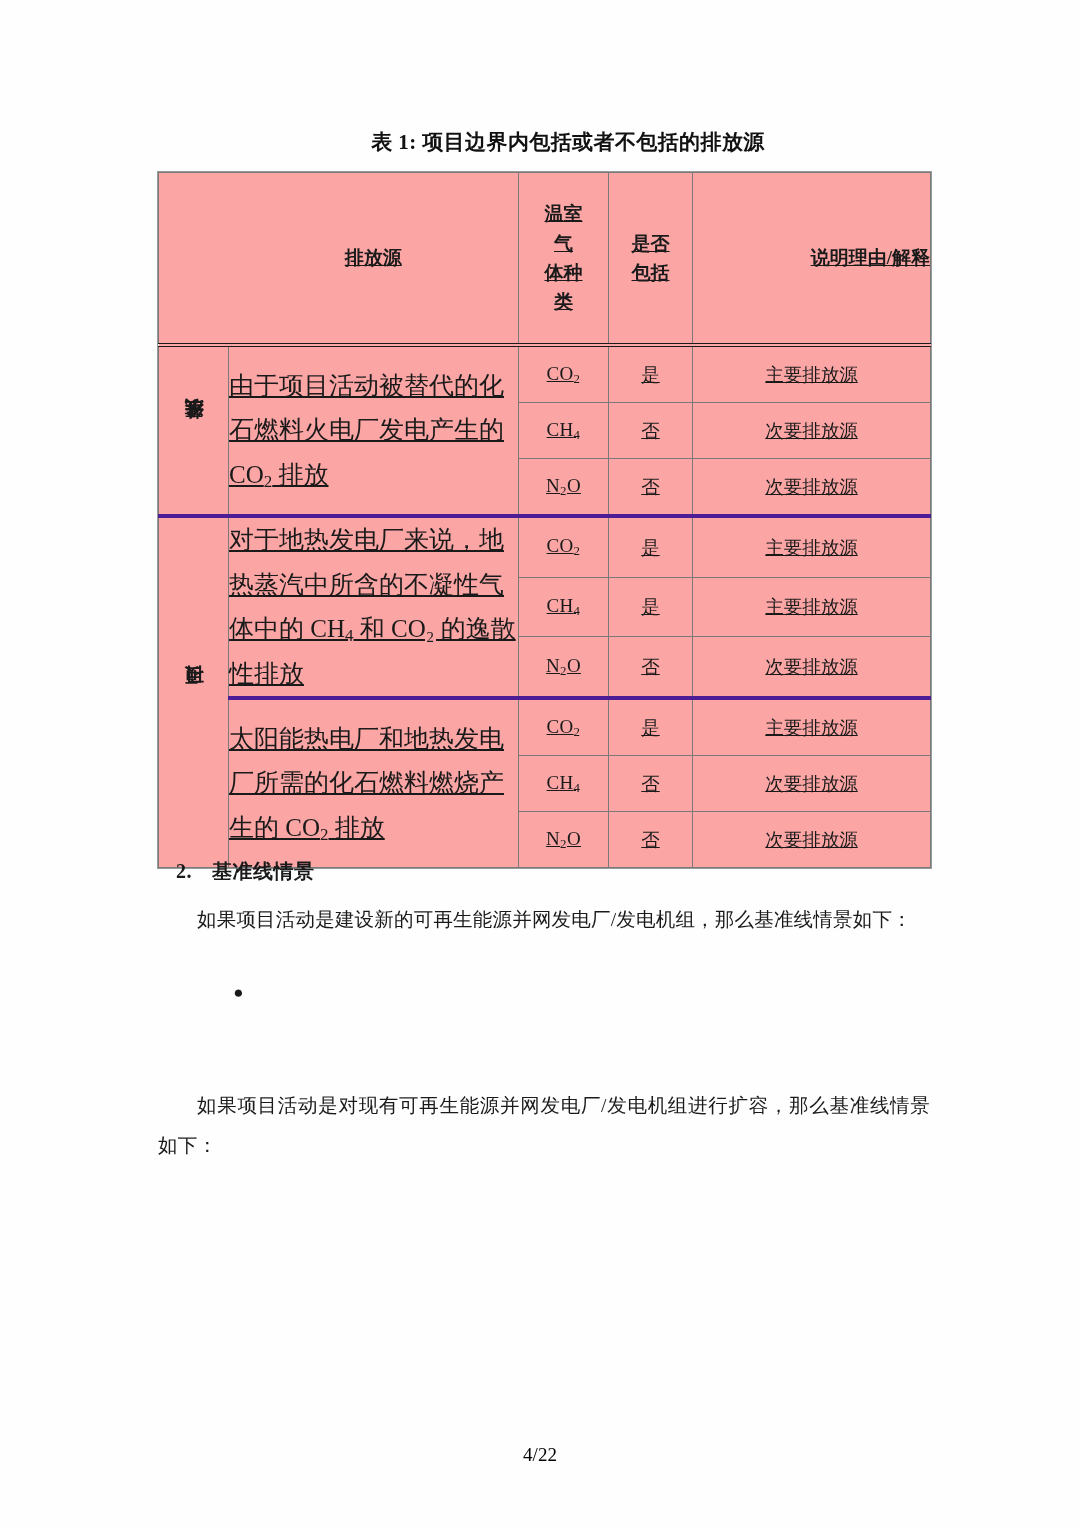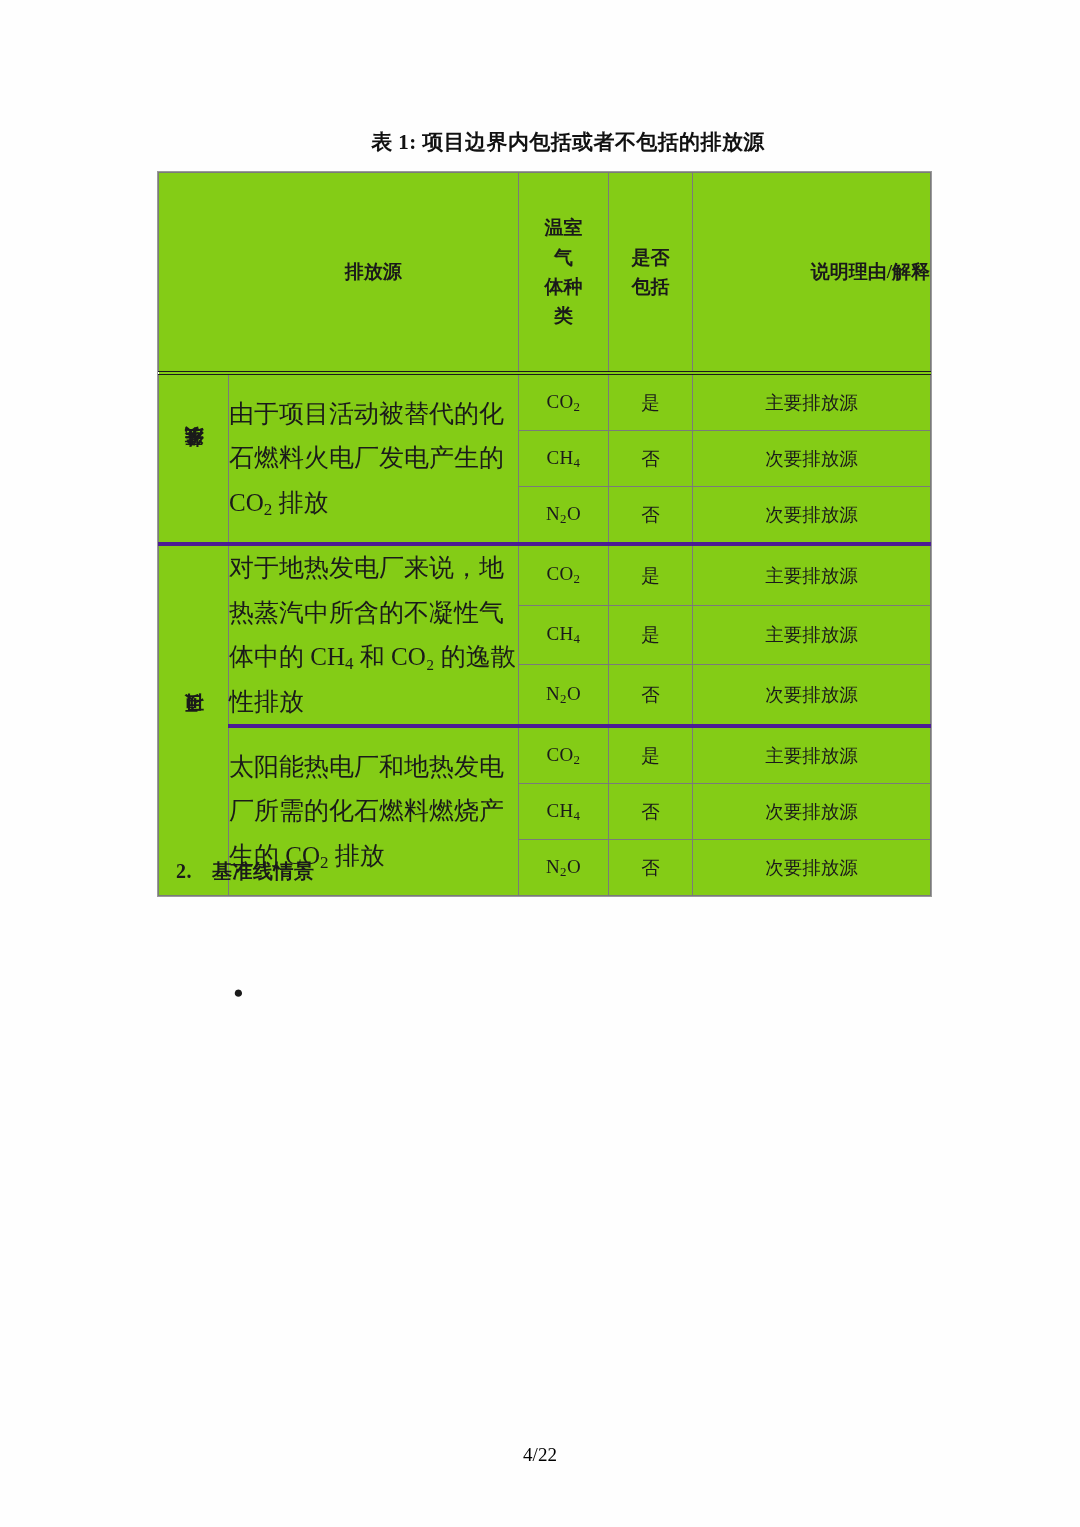--- a/index.html
+++ b/index.html
@@ -44,21 +44,22 @@
     border-collapse: collapse;
     table-layout: fixed;
     font-size: 18.5px;
     background: #fff;
   }
   .emissions-table td,
   .emissions-table th {
     border: 1px solid #7a7a7a;
     padding: 0;
     vertical-align: middle;
-    background: #84cc16;
+    background: #fca5a5;
+    text-decoration: underline;
   }
 
   
   .col-label   { width: 70px; }
   .col-source  { width: 290px; }
   .col-gas     { width: 90px; }
   .col-incl    { width: 84px; }
   .col-reason  { width: 238px; }
 
   
@@ -70,21 +71,21 @@
     border-bottom: 4px double #1b1b1b;
   }
   .hdr-row td.hdr-source { }
   .hdr-row td.hdr-gas {
     line-height: 1.55;
     padding: 0 18px;
     font-size: 19px;
   }
   .hdr-row td.hdr-incl {
     line-height: 1.55;
-    padding: 18px 6px;
+    padding: 4px 6px;
   }
   .hdr-row td.hdr-reason {
     text-align: right;
     padding-left: 14px;
   }
   .hdr-row td.hdr-blank {
     border-right: none;
   }
   .hdr-row td.hdr-source {
     border-left: none;
@@ -320,23 +321,25 @@
         <td class="cell-incl">否</td>
         <td class="cell-reason">次要排放源</td>
       </tr>
     </tbody>
   </table>
 
   <div class="section-head">
     <span class="num">2.</span><span>基准线情景</span>
   </div>
 
+  <div class="para p1">如果项目活动是建设新的可再生能源并网发电厂/发电机组，那么基准线情景如下：</div>
 
   <div class="bullet-block">
     <div class="bullet-row">
       <span class="bullet-mark">●</span>
     </div>
   </div>
 
+  <div class="para p2">如果项目活动是对现有可再生能源并网发电厂/发电机组进行扩容，那么基准线情景如下：</div>
 
   <div class="page-footer">4/22</div>
 
 </div>
 
 </body></html>

